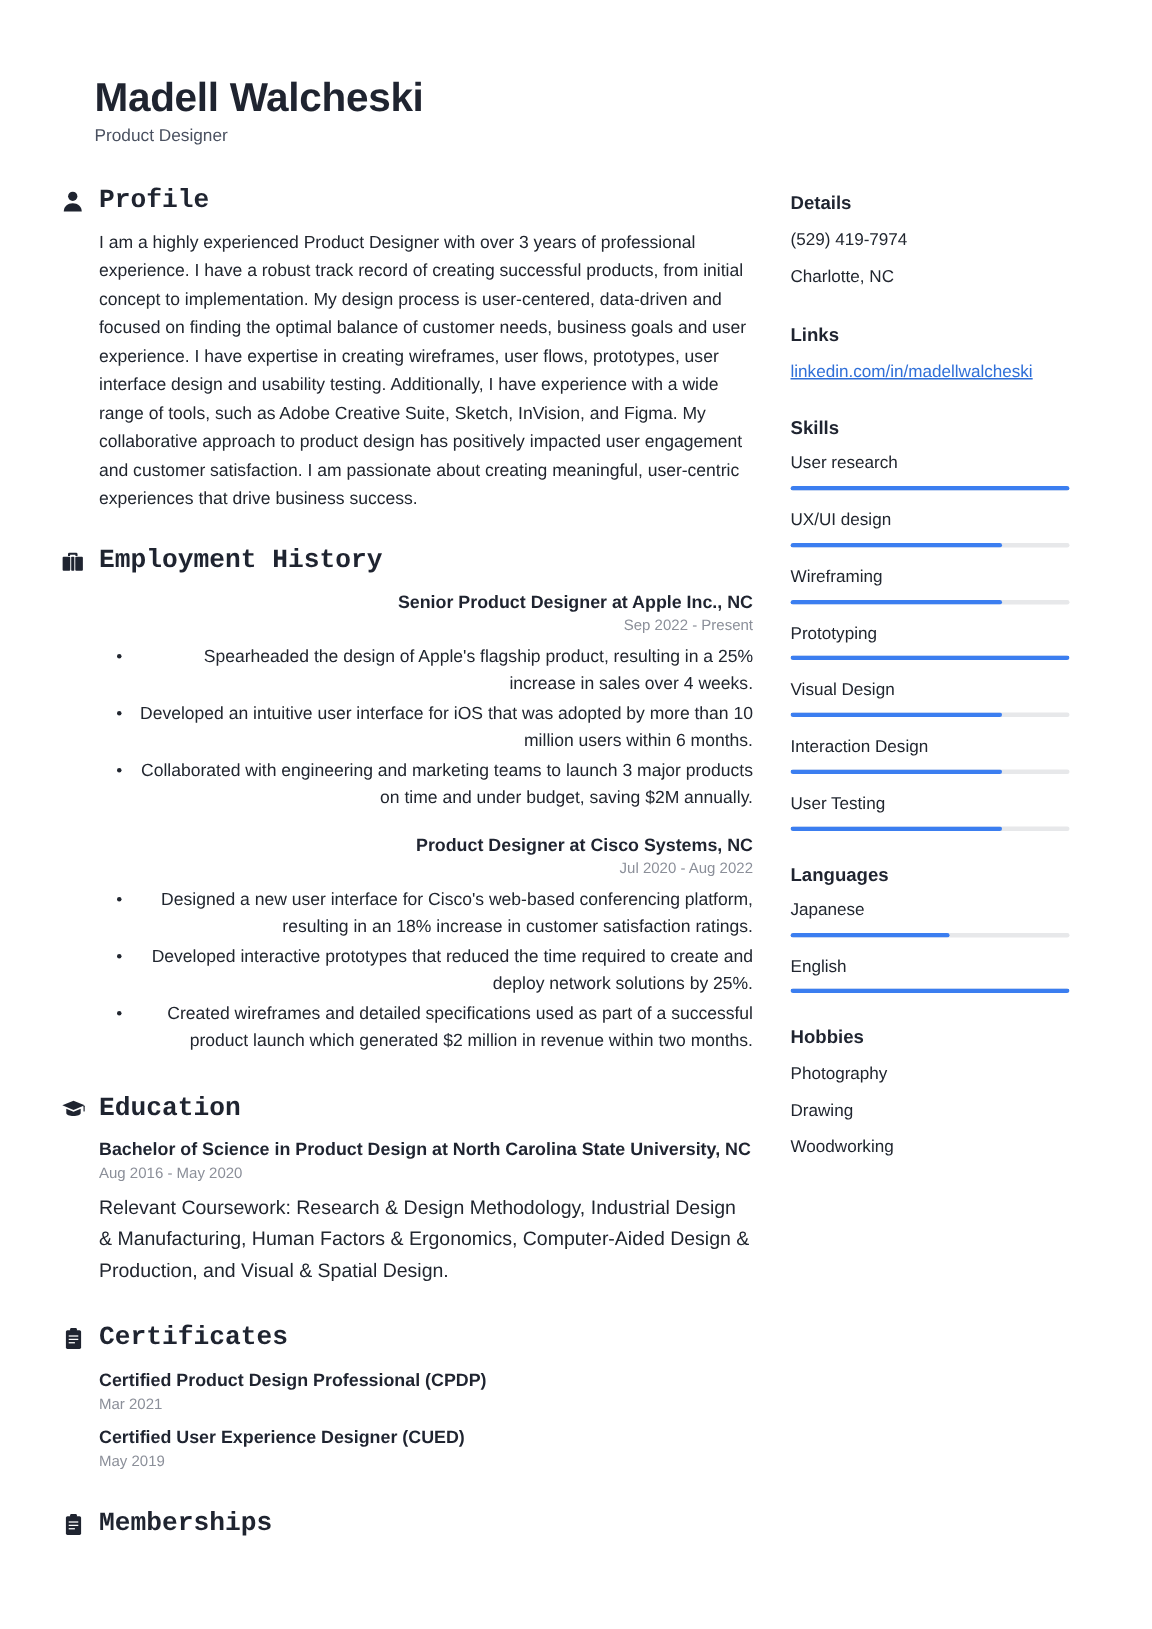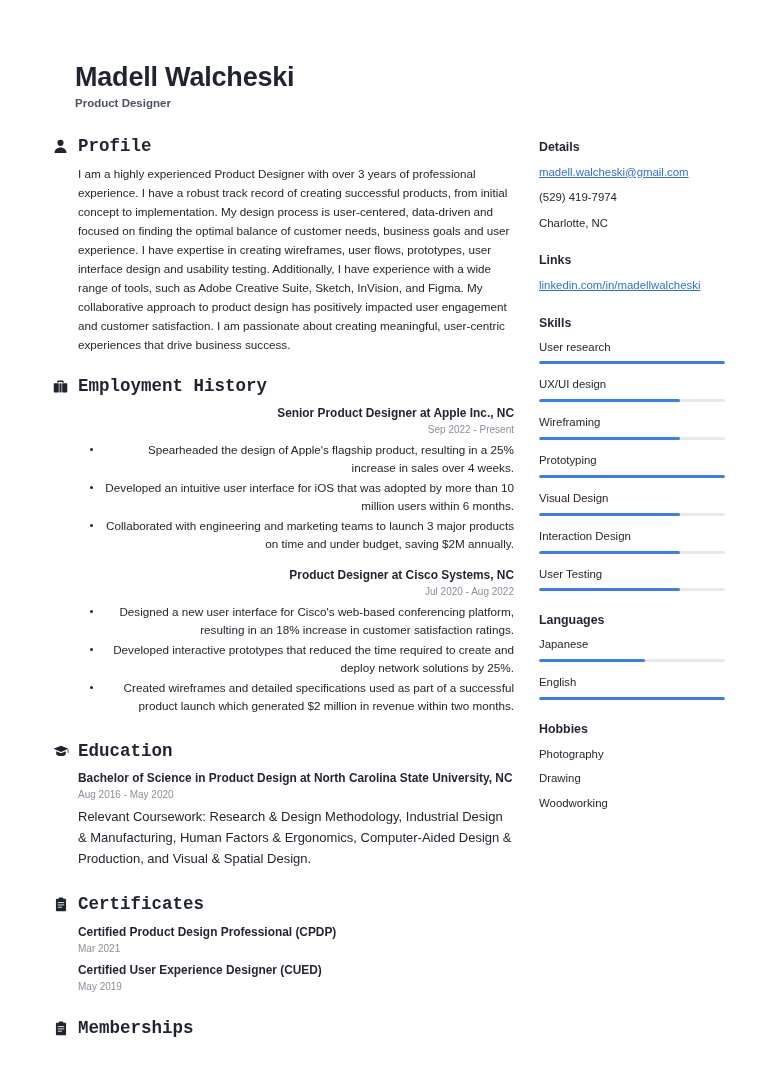--- a/index.html
+++ b/index.html
@@ -13,38 +13,38 @@
     height: 1086px;
     font-family: "Liberation Sans", sans-serif;
     color: #1f2430;
     overflow: hidden;
   }
   .page {
     position: relative;
     width: 696px;
     height: 1086px;
     background: #ffffff;
-    padding: 16px;
+    padding: 4px;
   }
 
   
   .header {
     padding: 46px 0 0 59px;
   }
   .name {
     font-size: 27px;
     font-weight: 700;
     letter-spacing: -0.2px;
     color: #1f2430;
     line-height: 1.15;
     margin: 0;
   }
   .job-title {
     font-size: 11.5px;
-    font-weight: 700;
+    font-weight: 400;
     color: #4a5160;
     margin-top: 4px;
     line-height: 1.2;
   }
 
   
   .columns {
     display: flex;
     align-items: flex-start;
     padding: 0 0 0 36px;
@@ -325,23 +325,20 @@
           <span class="section-title">Memberships</span>
         </div>
       </div>
 
     </div>
 
     <div class="col-side">
 
       <div class="side-block">
         <div class="side-title">Details</div>
-        <div class="side-line">
-          <a class="side-link" style="color: rgb(47, 111, 216);">madell.walcheski@gmail.com</a>
-        </div>
         <div class="side-line">(529) 419-7974</div>
         <div class="side-line">Charlotte, NC</div>
       </div>
 
       <div class="side-block">
         <div class="side-title">Links</div>
         <div class="side-line">
           <a class="side-link" style="color: rgb(47, 111, 216);">linkedin.com/in/madellwalcheski</a>
         </div>
       </div>

